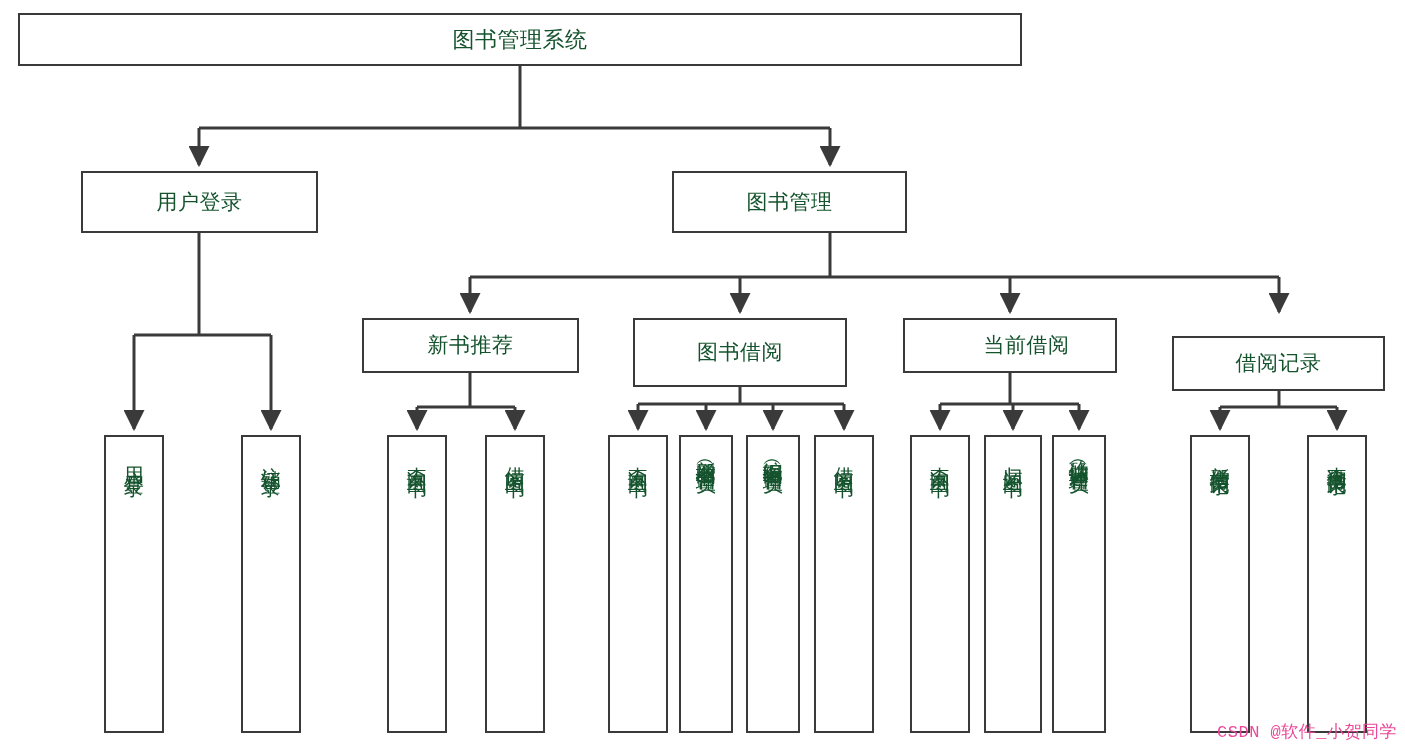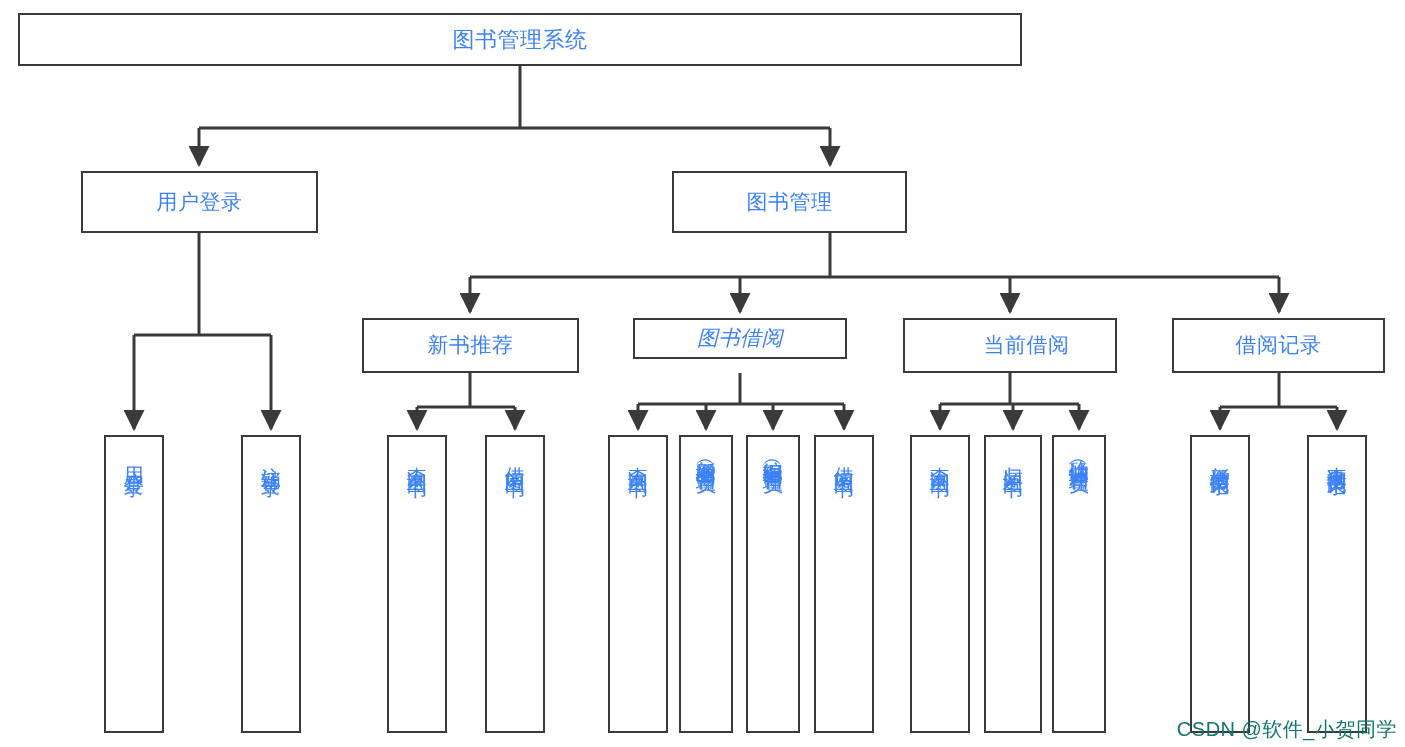--- a/index.html
+++ b/index.html
@@ -20,21 +20,21 @@
     pointer-events:none;
   }
   .node{
     position:absolute;
     box-sizing:border-box;
     background:#ffffff;
     border:2.2px solid #3a3a3a;
     display:flex;
     align-items:center;
     justify-content:center;
-    color:#3b82f6;
+    color:#14532d;
     z-index:2;
   }
   .node .lbl{
     display:block;
     line-height:1.18;
     white-space:pre;
     text-align:center;
   }
   
   .node.h .lbl{
@@ -54,26 +54,26 @@
     -webkit-writing-mode:vertical-rl;
     font-size:20px;
     line-height:1.02;
     letter-spacing:4px;
     white-space:nowrap;
   }
   .node.v.tall .lbl{letter-spacing:2px;}
   #watermark{
     position:absolute;
     right:8px;bottom:4px;
-    font-size:20px;
-    color:#0f766e;
+    font-size:17px;
+    color:#ec4899;
     letter-spacing:0.5px;
     z-index:5;
     white-space:nowrap;
-    font-family:Liberation Sans, sans-serif;
+    font-family:Liberation Mono, monospace;
   }
 </style>
 </head>
 <body>
 
 <div id="canvas">
 
   <svg id="wires" viewBox="0 0 1405 747" width="1405" height="747" xmlns="http://www.w3.org/2000/svg">
     <defs>
       <marker id="arrow" viewBox="0 0 10 10" refX="9" refY="5" markerWidth="7" markerHeight="7" orient="auto-start-reverse">
@@ -132,27 +132,27 @@
   <div class="node h" style="left:81px;top:171px;width:237px;height:62px;">
     <span class="lbl">用户登录</span>
   </div>
   <div class="node h" style="left:672px;top:171px;width:235px;height:62px;">
     <span class="lbl">图书管理</span>
   </div>
 
   <div class="node h" style="left:362px;top:318px;width:217px;height:55px;">
     <span class="lbl">新书推荐</span>
   </div>
-  <div class="node h" style="left:633px;top:318px;width:214px;height:41px;font-style:italic;">
+  <div class="node h" style="left:633px;top:318px;width:214px;height:69px;">
     <span class="lbl">图书借阅</span>
   </div>
   <div class="node h" style="left:903px;top:318px;width:214px;height:55px;padding-left:33px;">
     <span class="lbl">当前借阅</span>
   </div>
-  <div class="node h" style="left:1172px;top:318px;width:213px;height:55px;">
+  <div class="node h" style="left:1172px;top:336px;width:213px;height:55px;">
     <span class="lbl">借阅记录</span>
   </div>
 
   <div class="node v" style="left:104px;top:435px;width:60px;height:298px;">
     <span class="lbl">用户登录</span>
   </div>
   <div class="node v" style="left:241px;top:435px;width:60px;height:298px;">
     <span class="lbl">注销登录</span>
   </div>
   <div class="node v" style="left:387px;top:435px;width:60px;height:298px;">

